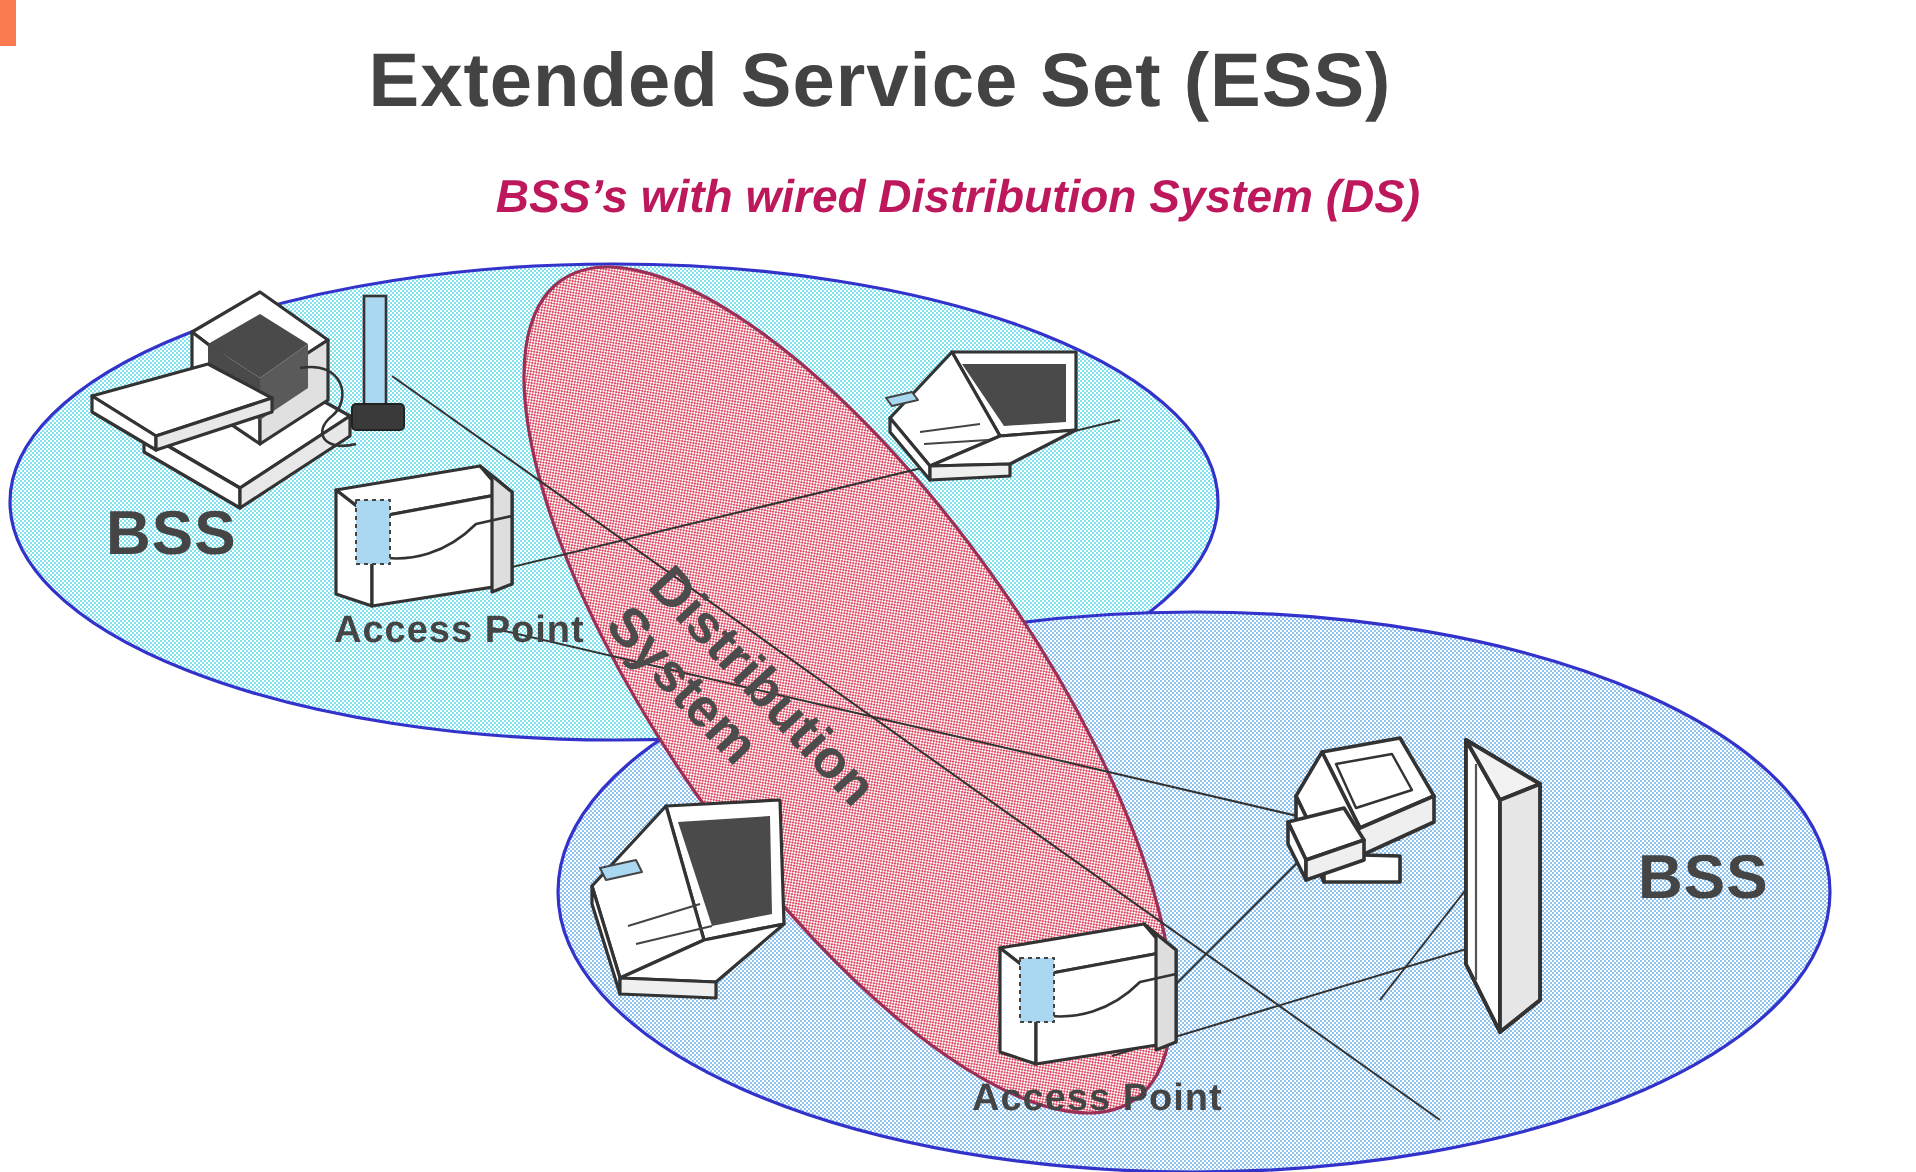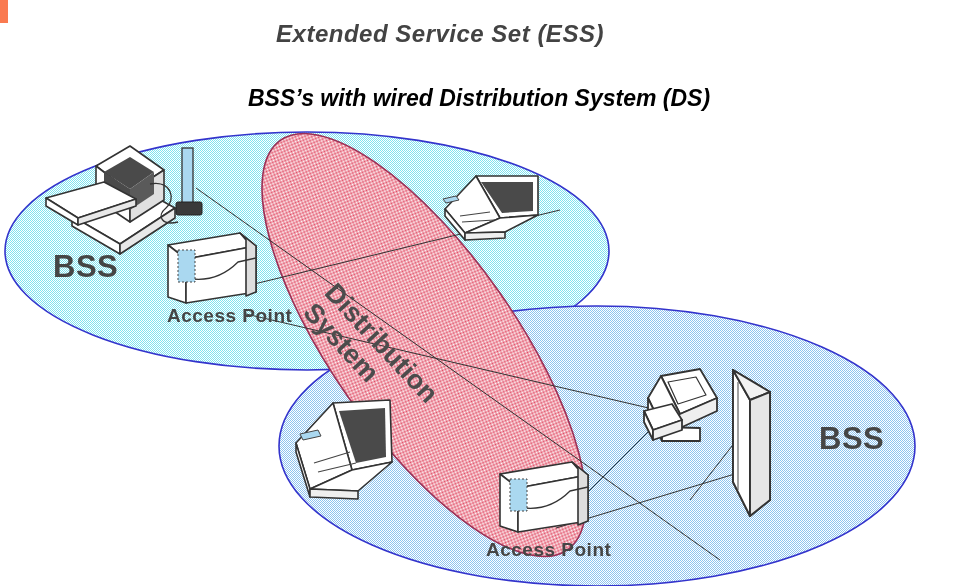--- a/index.html
+++ b/index.html
@@ -30,38 +30,37 @@
   }
 
   
   #title {
     position: absolute;
     left: 0px;
     top: 20px;
     width: 880px;
     text-align: center;
     font-family: "Liberation Sans", sans-serif;
-    font-size: 24px;
-    font-weight: bold;
-    font-style: italic;
+    font-size: 38px;
+    font-weight: bold;
     color: #434343;
     letter-spacing: 0.5px;
     white-space: nowrap;
   }
   #subtitle {
     position: absolute;
     left: 0px;
     top: 85px;
     width: 958px;
     text-align: center;
     font-family: "Liberation Sans", sans-serif;
     font-size: 23px;
     font-weight: bold;
     font-style: italic;
-    color: #000000;
+    color: #be185d;
     white-space: nowrap;
   }
 
   
   #diagram {
     position: absolute;
     left: 0px;
     top: 0px;
     width: 958px;
     height: 586px;

